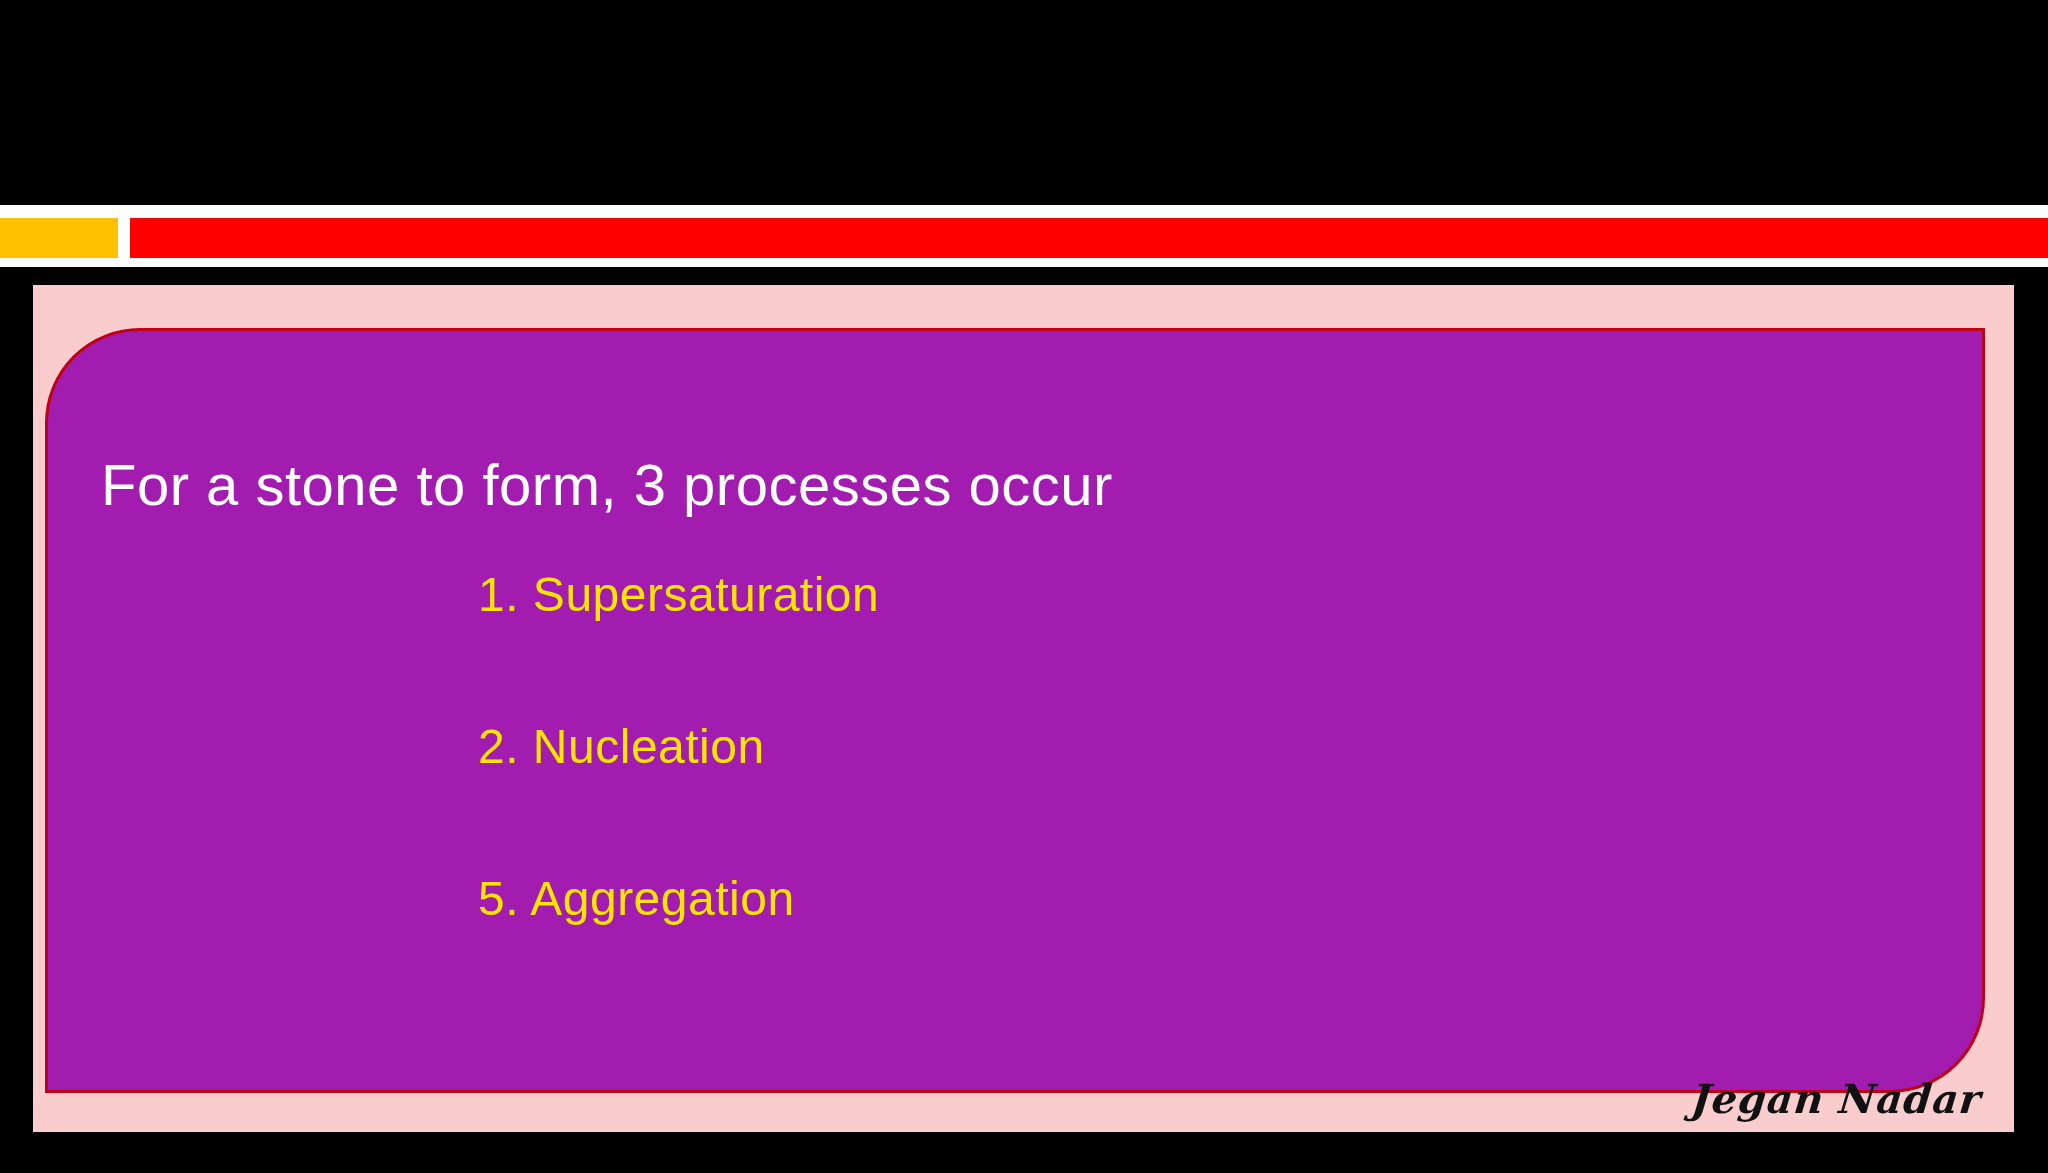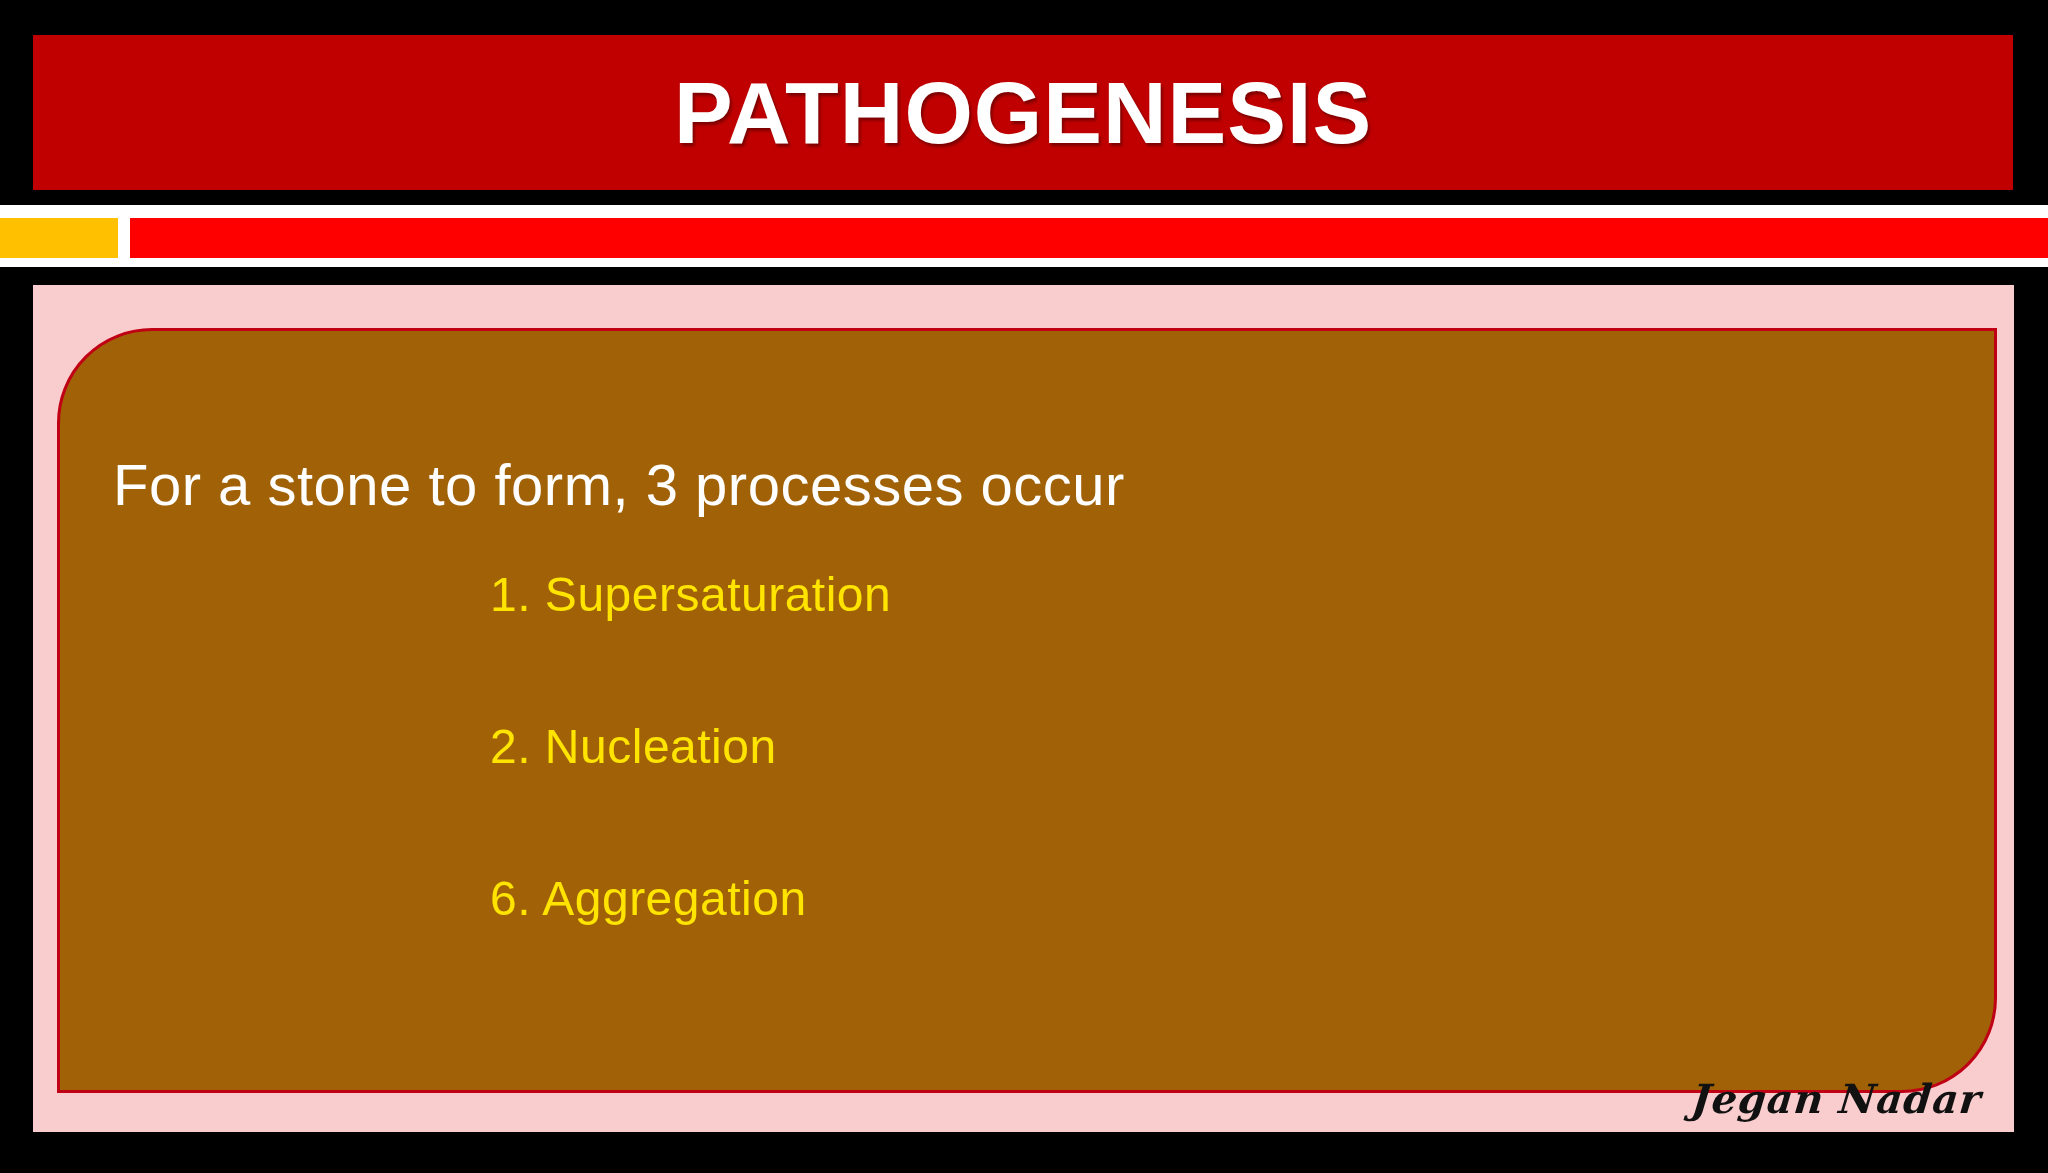--- a/index.html
+++ b/index.html
@@ -77,25 +77,25 @@
     position: absolute;
     left: 33px;
     top: 285px;
     width: 1981px;
     height: 847px;
     background: #F9CDCD;
   }
 
   .magenta-card {
     position: absolute;
-    left: 24px;
+    left: 12px;
     top: 43px;
     width: 1940px;
     height: 765px;
-    background: #a16207;
+    background: #a21caf;
     border: 3px solid #C00014;
     box-sizing: border-box;
     border-radius: 95px 0px 95px 0px;
   }
 
   .body-line {
     position: absolute;
     left: 53px;
     top: 120px;
     color: #FFFFFF;
@@ -138,39 +138,36 @@
     letter-spacing: 1px;
     white-space: nowrap;
     transform: skewX(-6deg);
   }
 </style>
 </head>
 <body>
 
 <div class="slide">
 
-  <div class="title-bar">
-    <div class="title-text">PATHOGENESIS</div>
-  </div>
 
   <div class="accent-strip">
     <div class="accent-orange"></div>
     <div class="accent-red"></div>
   </div>
 
   <div class="content-panel">
 
     <div class="magenta-card">
 
       <div class="body-line">For a stone to form, 3 processes occur</div>
 
       <div class="step-list">
         <div class="step-item step-0">1. Supersaturation</div>
         <div class="step-item step-1">2. Nucleation</div>
-        <div class="step-item step-2">6. Aggregation</div>
+        <div class="step-item step-2">5. Aggregation</div>
       </div>
 
     </div>
 
     <div class="signature">Jegan  Nadar</div>
 
   </div>
 
 </div>
 

